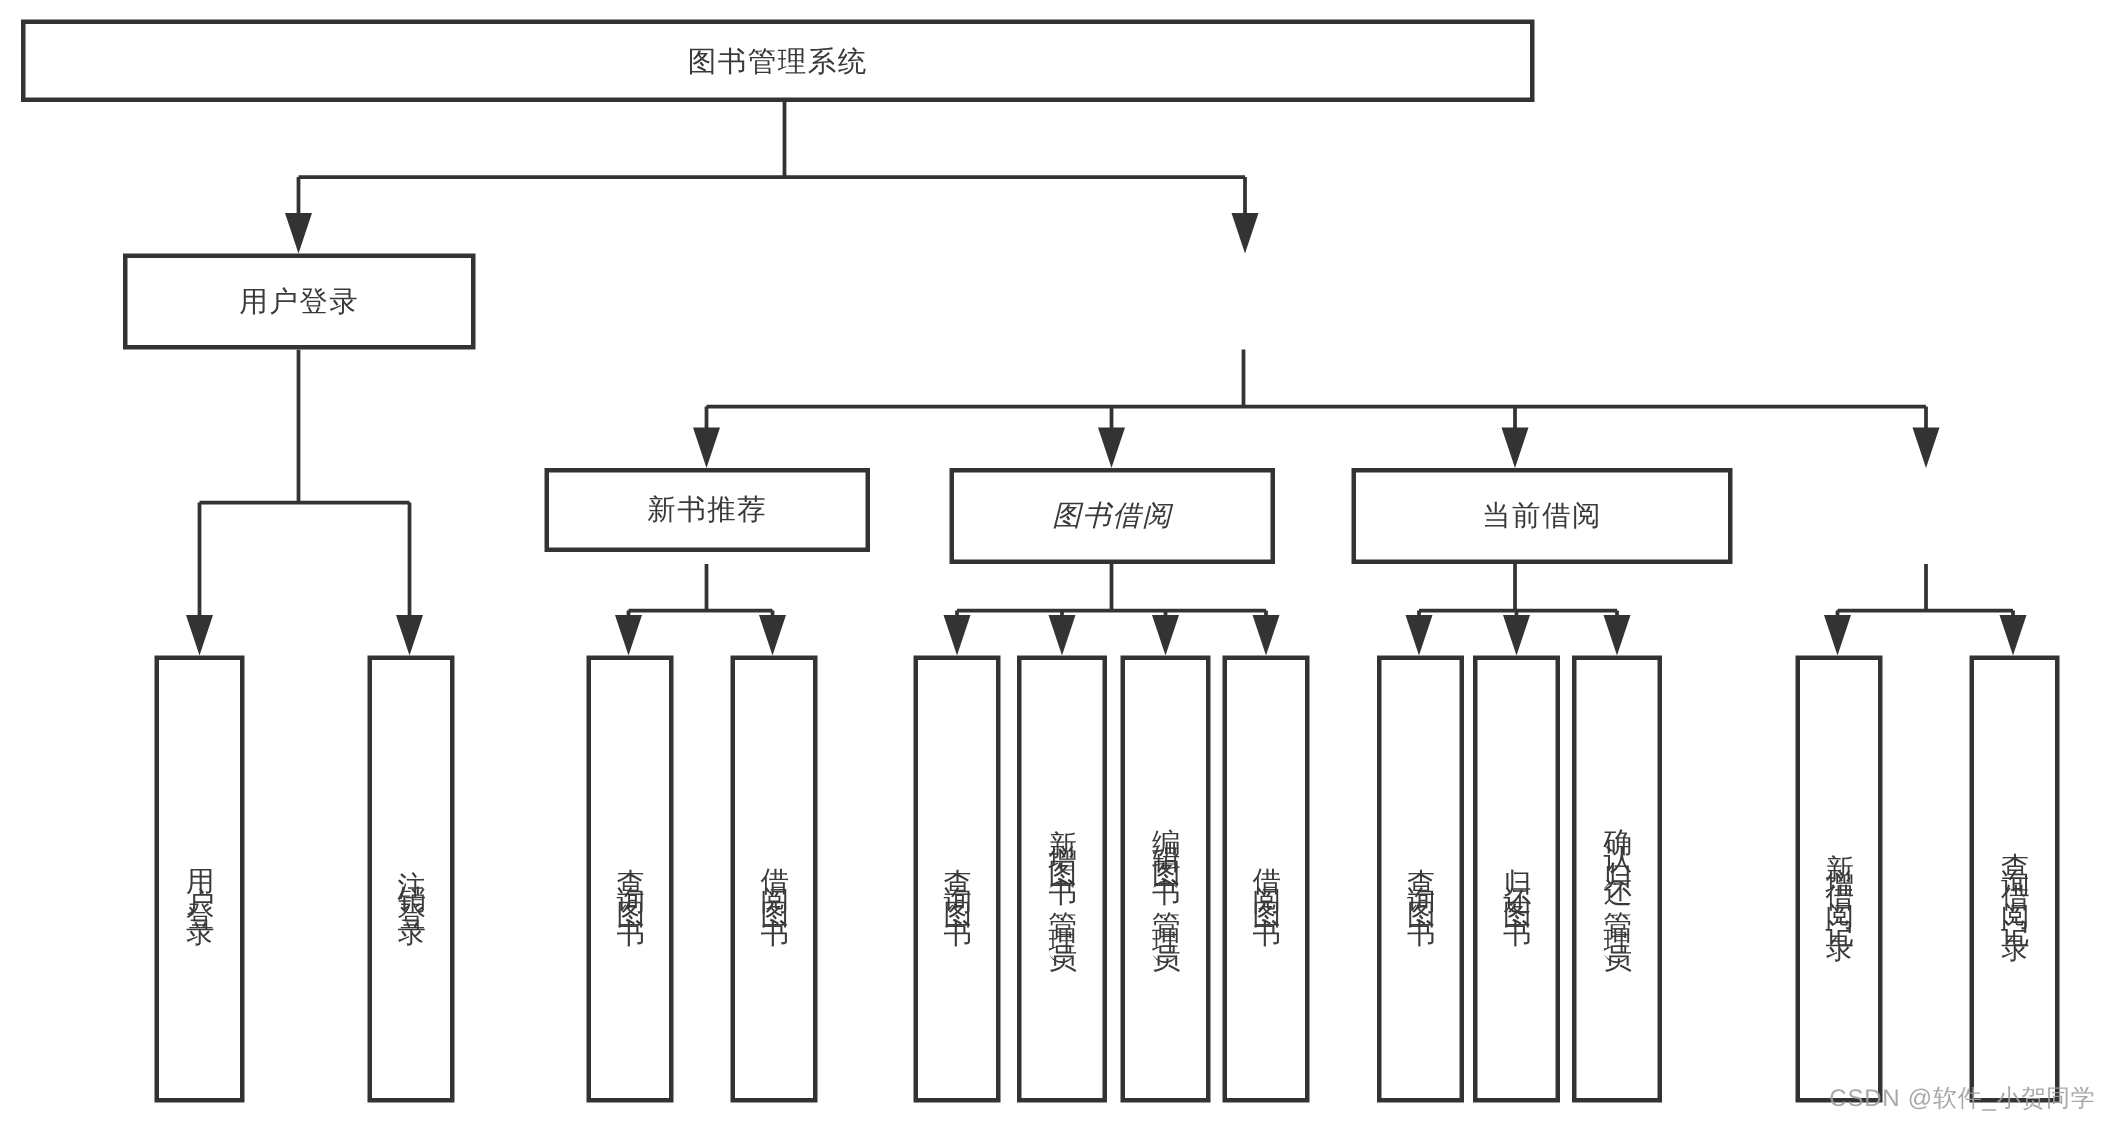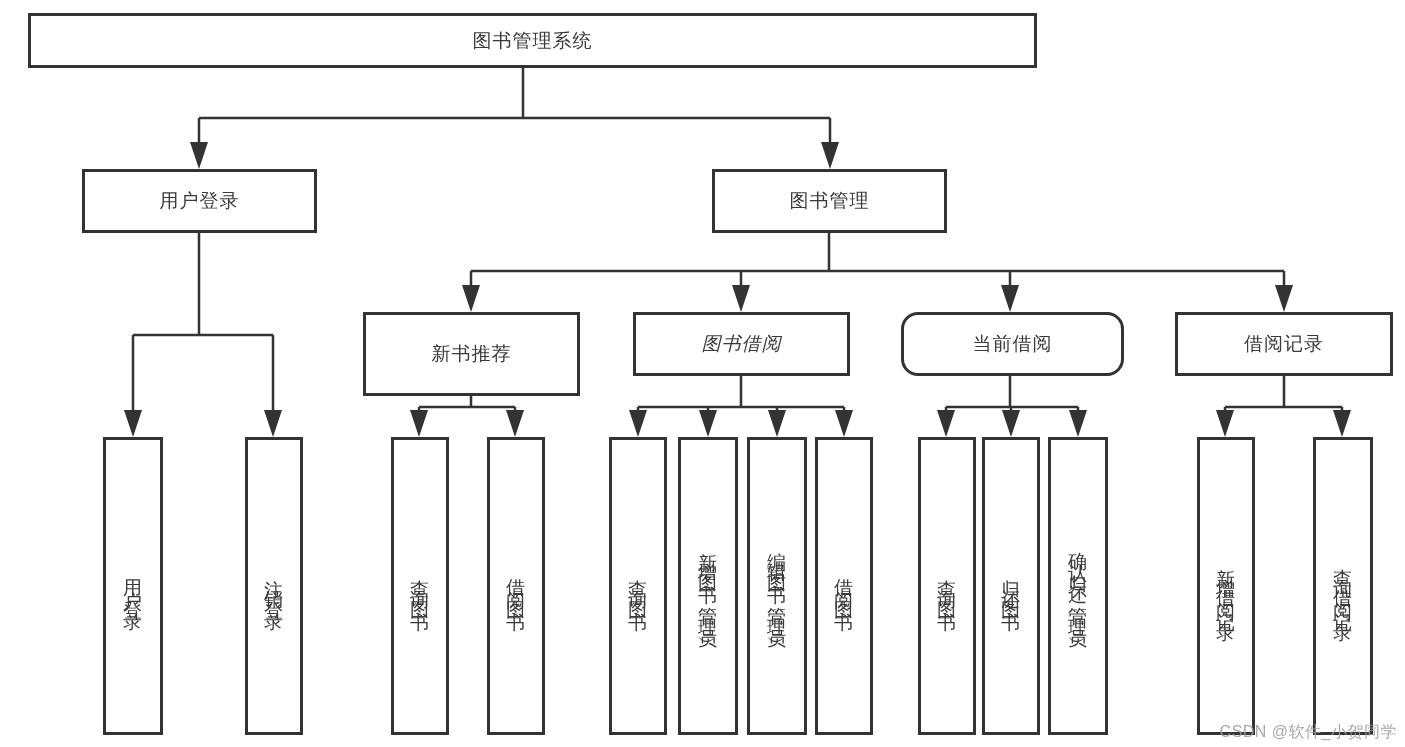--- a/index.html
+++ b/index.html
@@ -33,26 +33,26 @@
   }
   .vnode span {
     writing-mode: vertical-rl;
     text-orientation: mixed;
     font-size: 19px;
     line-height: 1;
     letter-spacing: 11px;
     color: #3a3a3a;
   }
   
-  .root   { left: 28px;   top: 13px;  width: 1009px; height: 55px; }
+  .root   { left: 14px;   top: 13px;  width: 1009px; height: 55px; }
   .l2a    { left: 82px;   top: 169px; width: 235px;  height: 64px; }
   .l2b    { left: 712px;  top: 169px; width: 235px;  height: 64px; }
-  .l3a    { left: 363px;  top: 312px; width: 217px;  height: 84px; }
+  .l3a    { left: 363px;  top: 312px; width: 217px;  height: 56px; }
   .l3b    { left: 633px;  top: 312px; width: 217px;  height: 64px; font-style: italic; }
-  .l3c    { left: 901px;  top: 312px; width: 223px;  height: 64px; border-radius: 17px; }
+  .l3c    { left: 901px;  top: 312px; width: 254px;  height: 64px; }
   .l3d    { left: 1175px; top: 312px; width: 218px;  height: 64px; }
   .leaf   { top: 437px; height: 298px; }
   .lf1  { left: 103px;  width: 60px; }
   .lf2  { left: 245px;  width: 58px; }
   .lf3  { left: 391px;  width: 58px; }
   .lf4  { left: 487px;  width: 58px; }
   .lf5  { left: 609px;  width: 58px; }
   .lf6  { left: 678px;  width: 60px; }
   .lf7  { left: 747px;  width: 60px; }
   .lf8  { left: 815px;  width: 58px; }
@@ -96,35 +96,29 @@
       M1216,410 h18 l-9,27 z M1333,410 h18 l-9,27 z"></path>
   </svg>
 
   <div class="node root">
     <span>图书管理系统</span>
   </div>
 
   <div class="node l2a">
     <span>用户登录</span>
   </div>
-  <div class="node l2b">
-    <span>图书管理</span>
-  </div>
 
   <div class="node l3a">
     <span>新书推荐</span>
   </div>
   <div class="node l3b">
     <span>图书借阅</span>
   </div>
   <div class="node l3c">
     <span>当前借阅</span>
-  </div>
-  <div class="node l3d">
-    <span>借阅记录</span>
   </div>
 
   <div class="node vnode leaf lf1">
     <span>用户登录</span>
   </div>
   <div class="node vnode leaf lf2">
     <span>注销登录</span>
   </div>
 
   <div class="node vnode leaf lf3">

